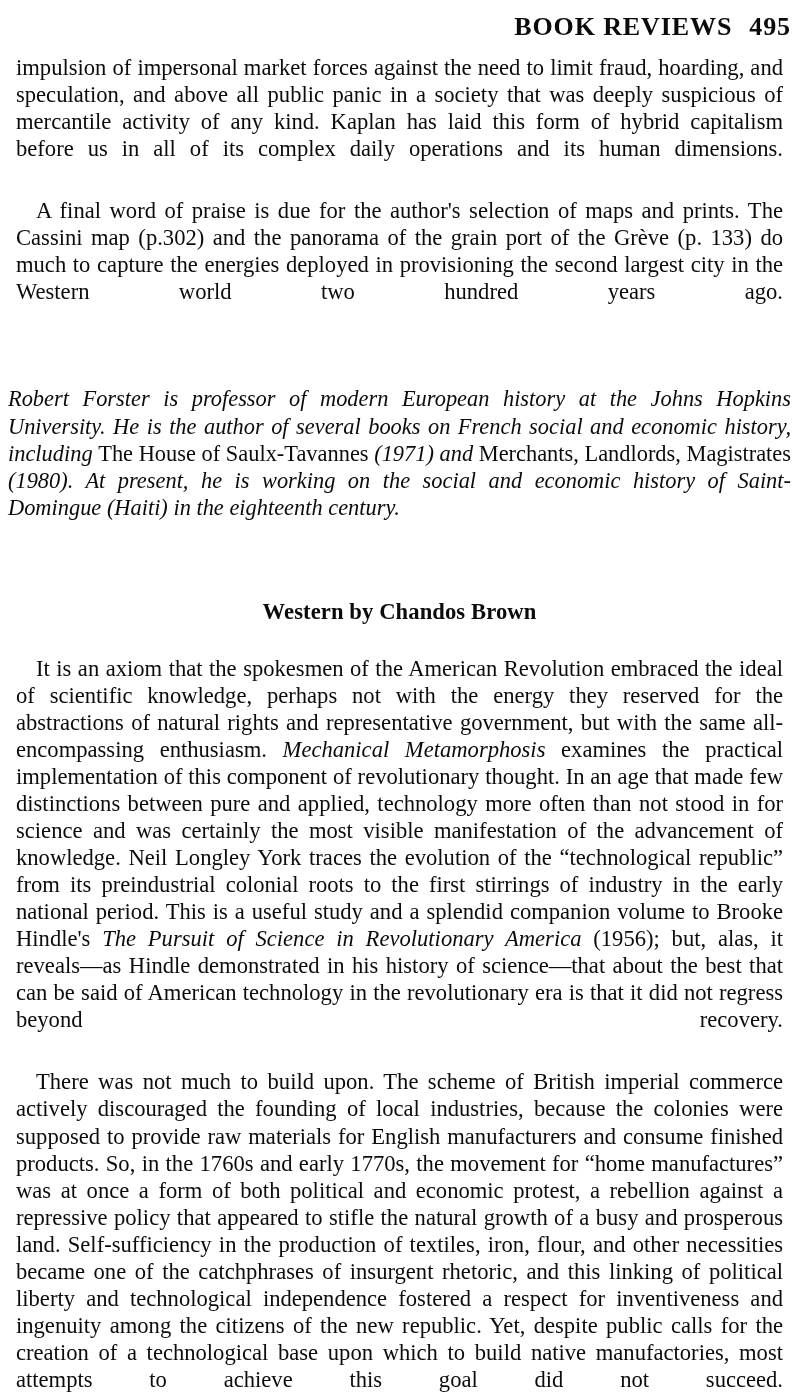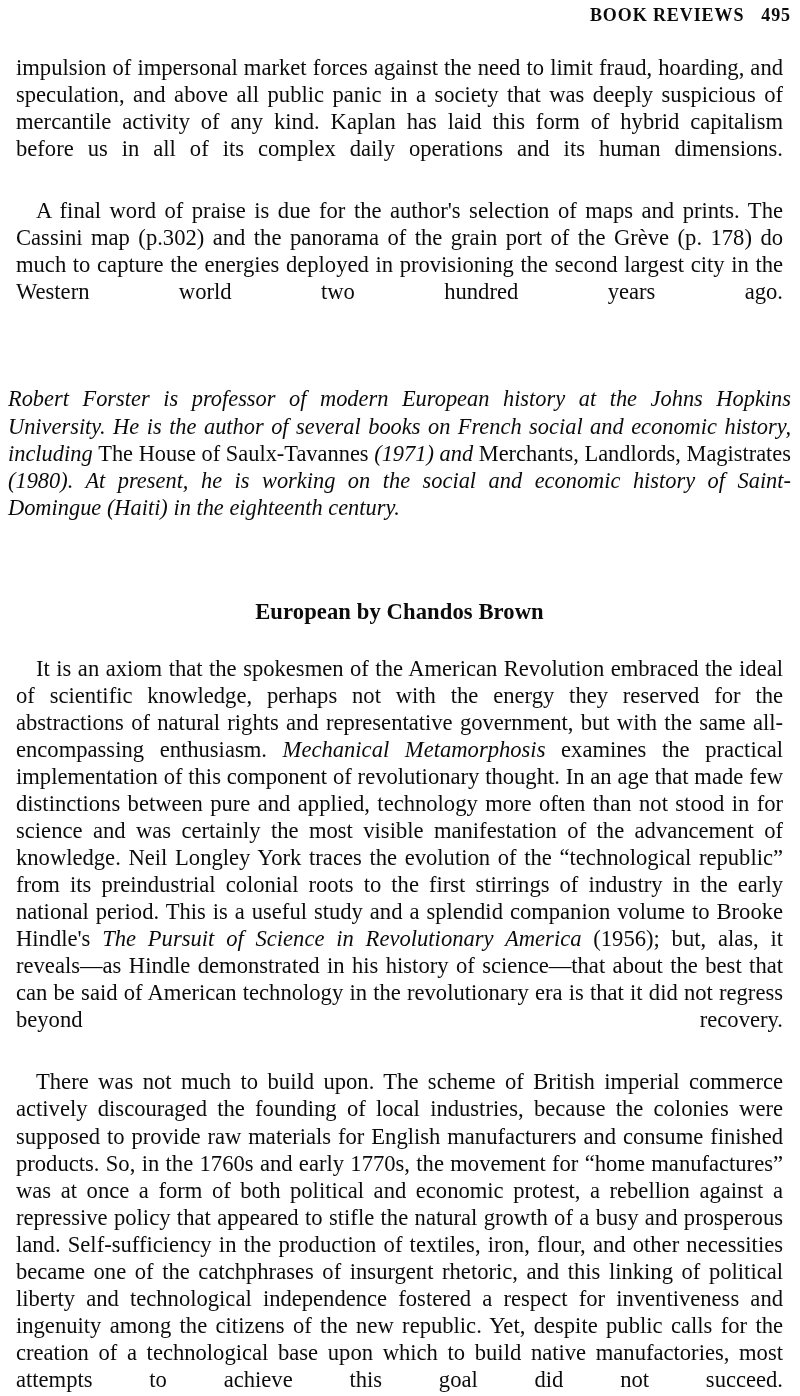--- a/index.html
+++ b/index.html
@@ -22,25 +22,25 @@
     left: 0;
     top: 0;
     width: 800px;
     height: 1396px;
     padding: 0;
   }
 
   
   .running-head {
     position: absolute;
-    top: 2px;
+    top: 14px;
     left: 8px;
     right: 9px;
     text-align: right;
-    font-size: 18px;
+    font-size: 26px;
     letter-spacing: 0.9px;
     font-weight: 700;
     line-height: 26px;
     white-space: nowrap;
   }
   .running-head .rh-title { margin-right: 17px; }
 
   
   .column {
     position: absolute;
@@ -124,32 +124,32 @@
 <div class="page">
 
   <div class="running-head">
     <span class="rh-title">BOOK REVIEWS</span><span>495</span>
   </div>
 
   <div class="column">
 
     <p class="body-par noindent">impulsion of impersonal market forces against the need to limit fraud, hoarding, and speculation, and above all public panic in a society that was deeply suspicious of mercantile activity of any kind. Kaplan has laid this form of hybrid capitalism before us in all of its complex daily operations and its human dimensions.</p>
 
-    <p class="body-par indent">A final word of praise is due for the author's selection of maps and prints. The Cassini map (p.302) and the panorama of the grain port of the Grève (p. 178) do much to capture the energies deployed in provisioning the second largest city in the Western world two hundred years ago.</p>
+    <p class="body-par indent">A final word of praise is due for the author's selection of maps and prints. The Cassini map (p.302) and the panorama of the grain port of the Grève (p. 133) do much to capture the energies deployed in provisioning the second largest city in the Western world two hundred years ago.</p>
 
     <div class="gap-bio"></div>
 
     <p class="bio-par lastflush"><span>Robert Forster is professor of modern European history at the Johns Hopkins University. He is the author of several books on French social and economic history, including </span><span class="roman">The House of Saulx-Tavannes</span><span> (1971) and </span><span class="roman">Merchants, Landlords, Magistrates</span><span> (1980). At present, he is working on the social and economic history of Saint-Domingue (Haiti) in the eighteenth century.</span></p>
 
     <div class="gap-cite"></div>
 
 
     <div class="gap-after-cite"></div>
 
-    <h2 class="reviewer">European by Chandos Brown</h2>
+    <h2 class="reviewer">Western by Chandos Brown</h2>
 
     <div class="gap-after-reviewer"></div>
 
     <p class="body-par indent"><span>It is an axiom that the spokesmen of the American Revolution embraced the ideal of scientific knowledge, perhaps not with the energy they reserved for the abstractions of natural rights and representative government, but with the same all-encompassing enthusiasm. </span><span class="ital">Mechanical Metamorphosis</span><span> examines the practical implementation of this component of revolutionary thought. In an age that made few distinctions between pure and applied, technology more often than not stood in for science and was certainly the most visible manifestation of the advancement of knowledge. Neil Longley York traces the evolution of the “technological republic” from its preindustrial colonial roots to the first stirrings of industry in the early national period. This is a useful study and a splendid companion volume to Brooke Hindle's </span><span class="ital">The Pursuit of Science in Revolutionary America</span><span> (1956); but, alas, it reveals—as Hindle demonstrated in his history of science—that about the best that can be said of American technology in the revolutionary era is that it did not regress beyond recovery.</span></p>
 
     <p class="body-par indent">There was not much to build upon. The scheme of British imperial commerce actively discouraged the founding of local industries, because the colonies were supposed to provide raw materials for English manufacturers and consume finished products. So, in the 1760s and early 1770s, the movement for “home manufactures” was at once a form of both political and economic protest, a rebellion against a repressive policy that appeared to stifle the natural growth of a busy and prosperous land. Self-sufficiency in the production of textiles, iron, flour, and other necessities became one of the catchphrases of insurgent rhetoric, and this linking of political liberty and technological independence fostered a respect for inventiveness and ingenuity among the citizens of the new republic. Yet, despite public calls for the creation of a technological base upon which to build native manufactories, most attempts to achieve this goal did not succeed.</p>
 
   </div>
 </div>
 

